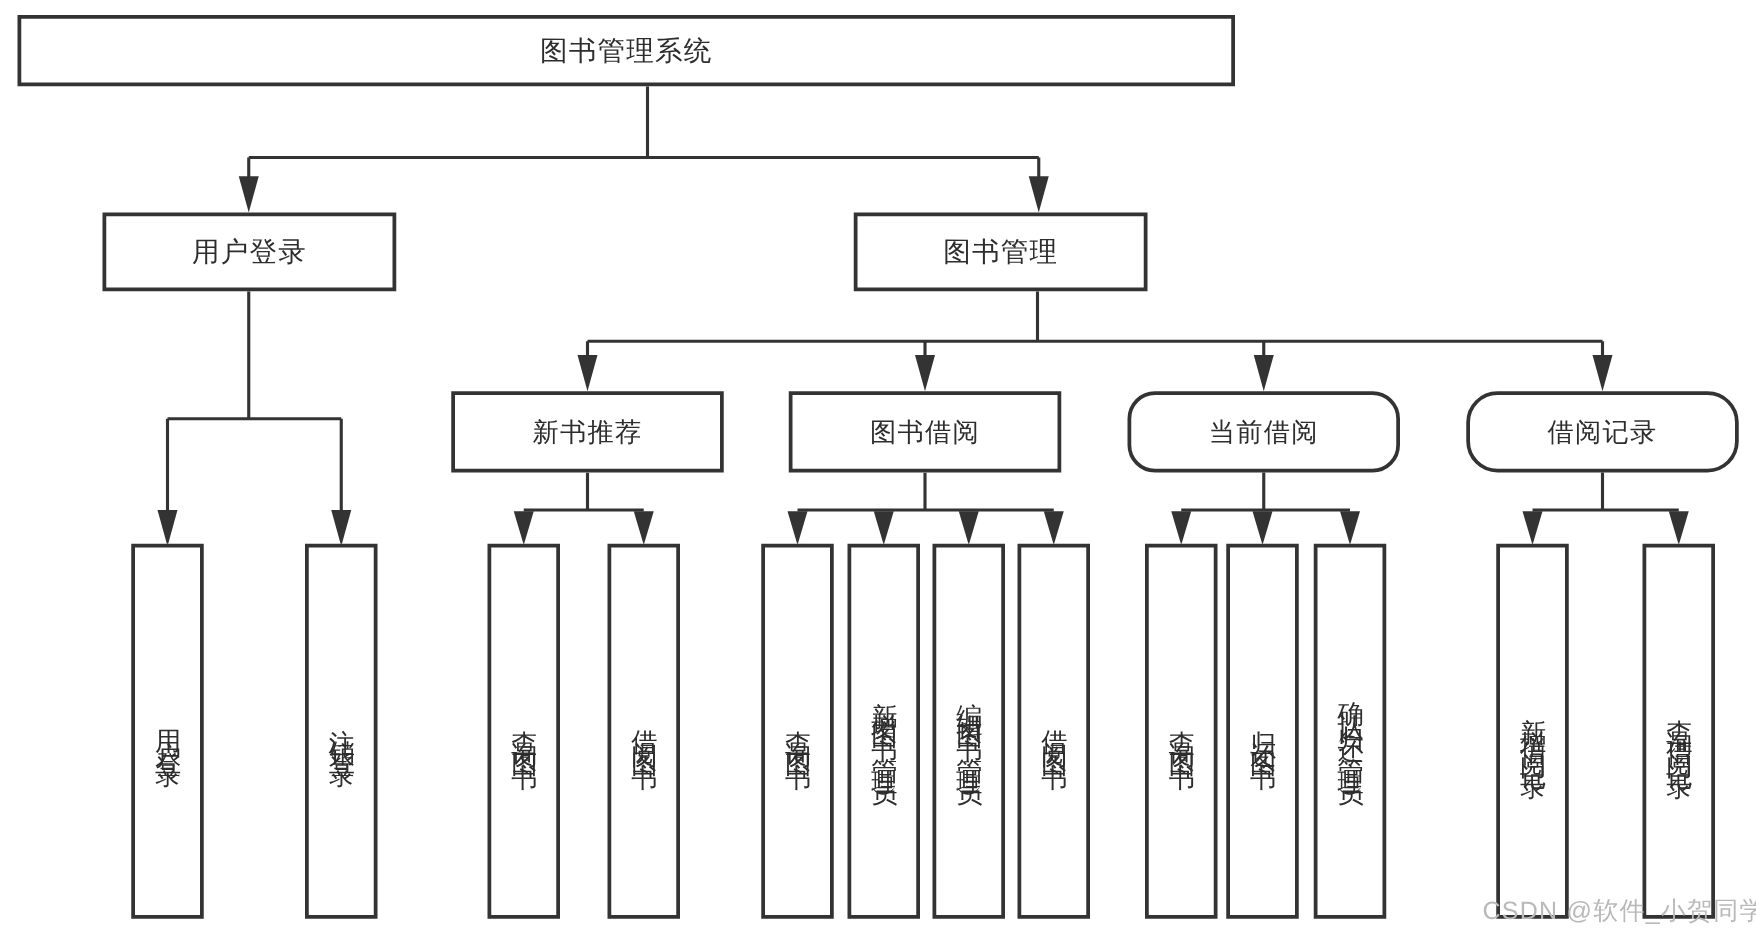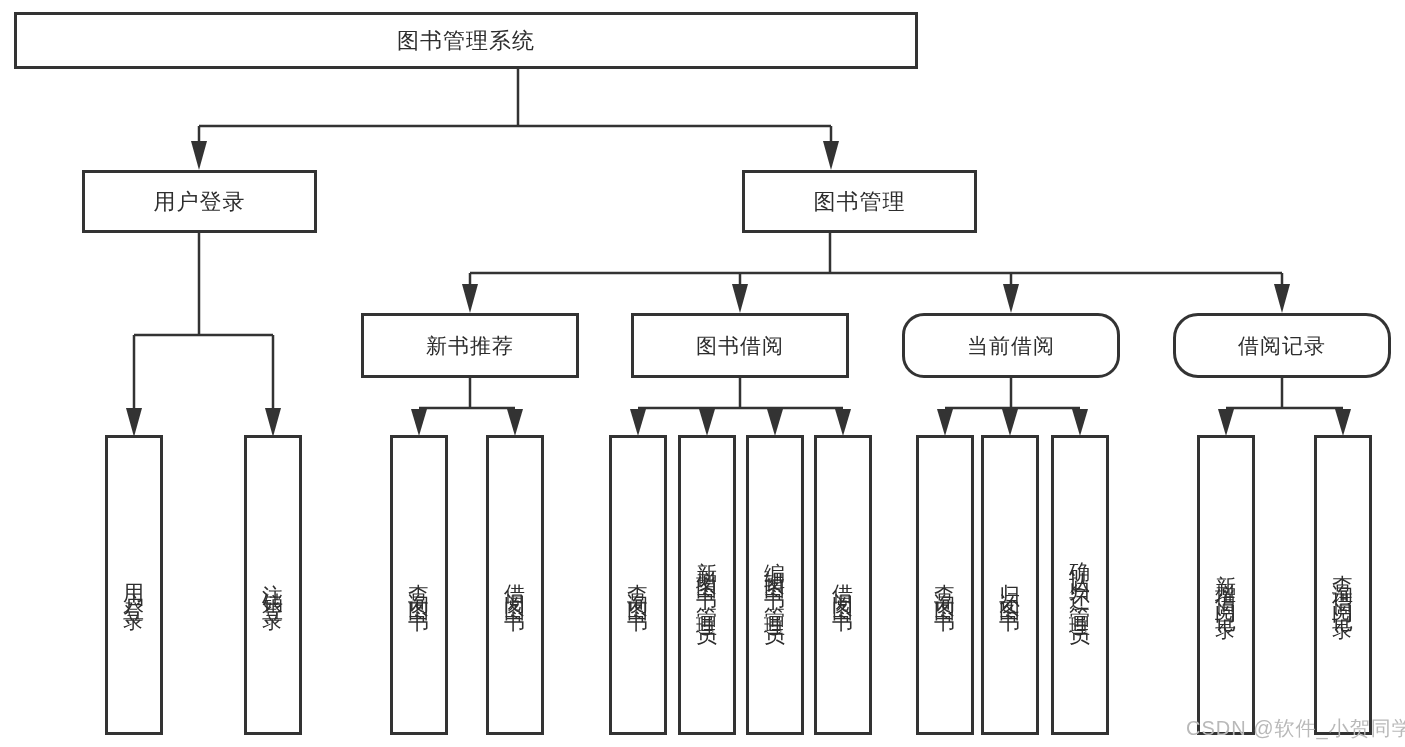--- a/index.html
+++ b/index.html
@@ -28,21 +28,21 @@
     background: #ffffff;
     display: flex;
     align-items: center;
     justify-content: center;
     color: #2d2d2d;
     font-size: 22px;
     letter-spacing: 1px;
     text-align: center;
     white-space: nowrap;
   }
-  .node.root  { left: 14px;  top: 12px;  width: 904px; height: 57px; font-family: Liberation Serif, serif; }
+  .node.root  { left: 14px;  top: 12px;  width: 974px; height: 57px; font-family: Liberation Serif, serif; }
   .node.lvl2  { top: 170px; width: 235px; height: 63px; }
   .node.lvl3  { top: 313px; width: 218px; height: 65px; font-size: 21px; text-align: center; }
   .node.leaf  { top: 435px; width: 58px; height: 300px; }
   .leaf .vtext {
     writing-mode: vertical-rl;
     text-orientation: mixed;
     letter-spacing: 9px;
     font-size: 21px;
     line-height: 1;
     white-space: nowrap;
@@ -115,21 +115,21 @@
       <polygon points="1002,409 1018,409 1010,436"></polygon>
       <polygon points="1072,409 1088,409 1080,436"></polygon>
       <polygon points="1218,409 1234,409 1226,436"></polygon>
       <polygon points="1335,409 1351,409 1343,436"></polygon>
     </g>
   </svg>
 
   <div class="node root">图书管理系统</div>
 
   <div class="node lvl2" style="left:82px;">用户登录</div>
-  <div class="node lvl2" style="left:742px;">图书管理</div>
+  <div class="node lvl2" style="left:683px;">图书管理</div>
 
   <div class="node lvl3" style="left:361px;">新书推荐</div>
   <div class="node lvl3" style="left:631px;">图书借阅</div>
   <div class="node lvl3" style="left:902px;border-radius:22px;">当前借阅</div>
   <div class="node lvl3" style="left:1173px;border-radius:25px;">借阅记录</div>
 
   <div class="node leaf" style="left:105px;">
     <span class="vtext">用户登录</span>
   </div>
   <div class="node leaf" style="left:244px;">

